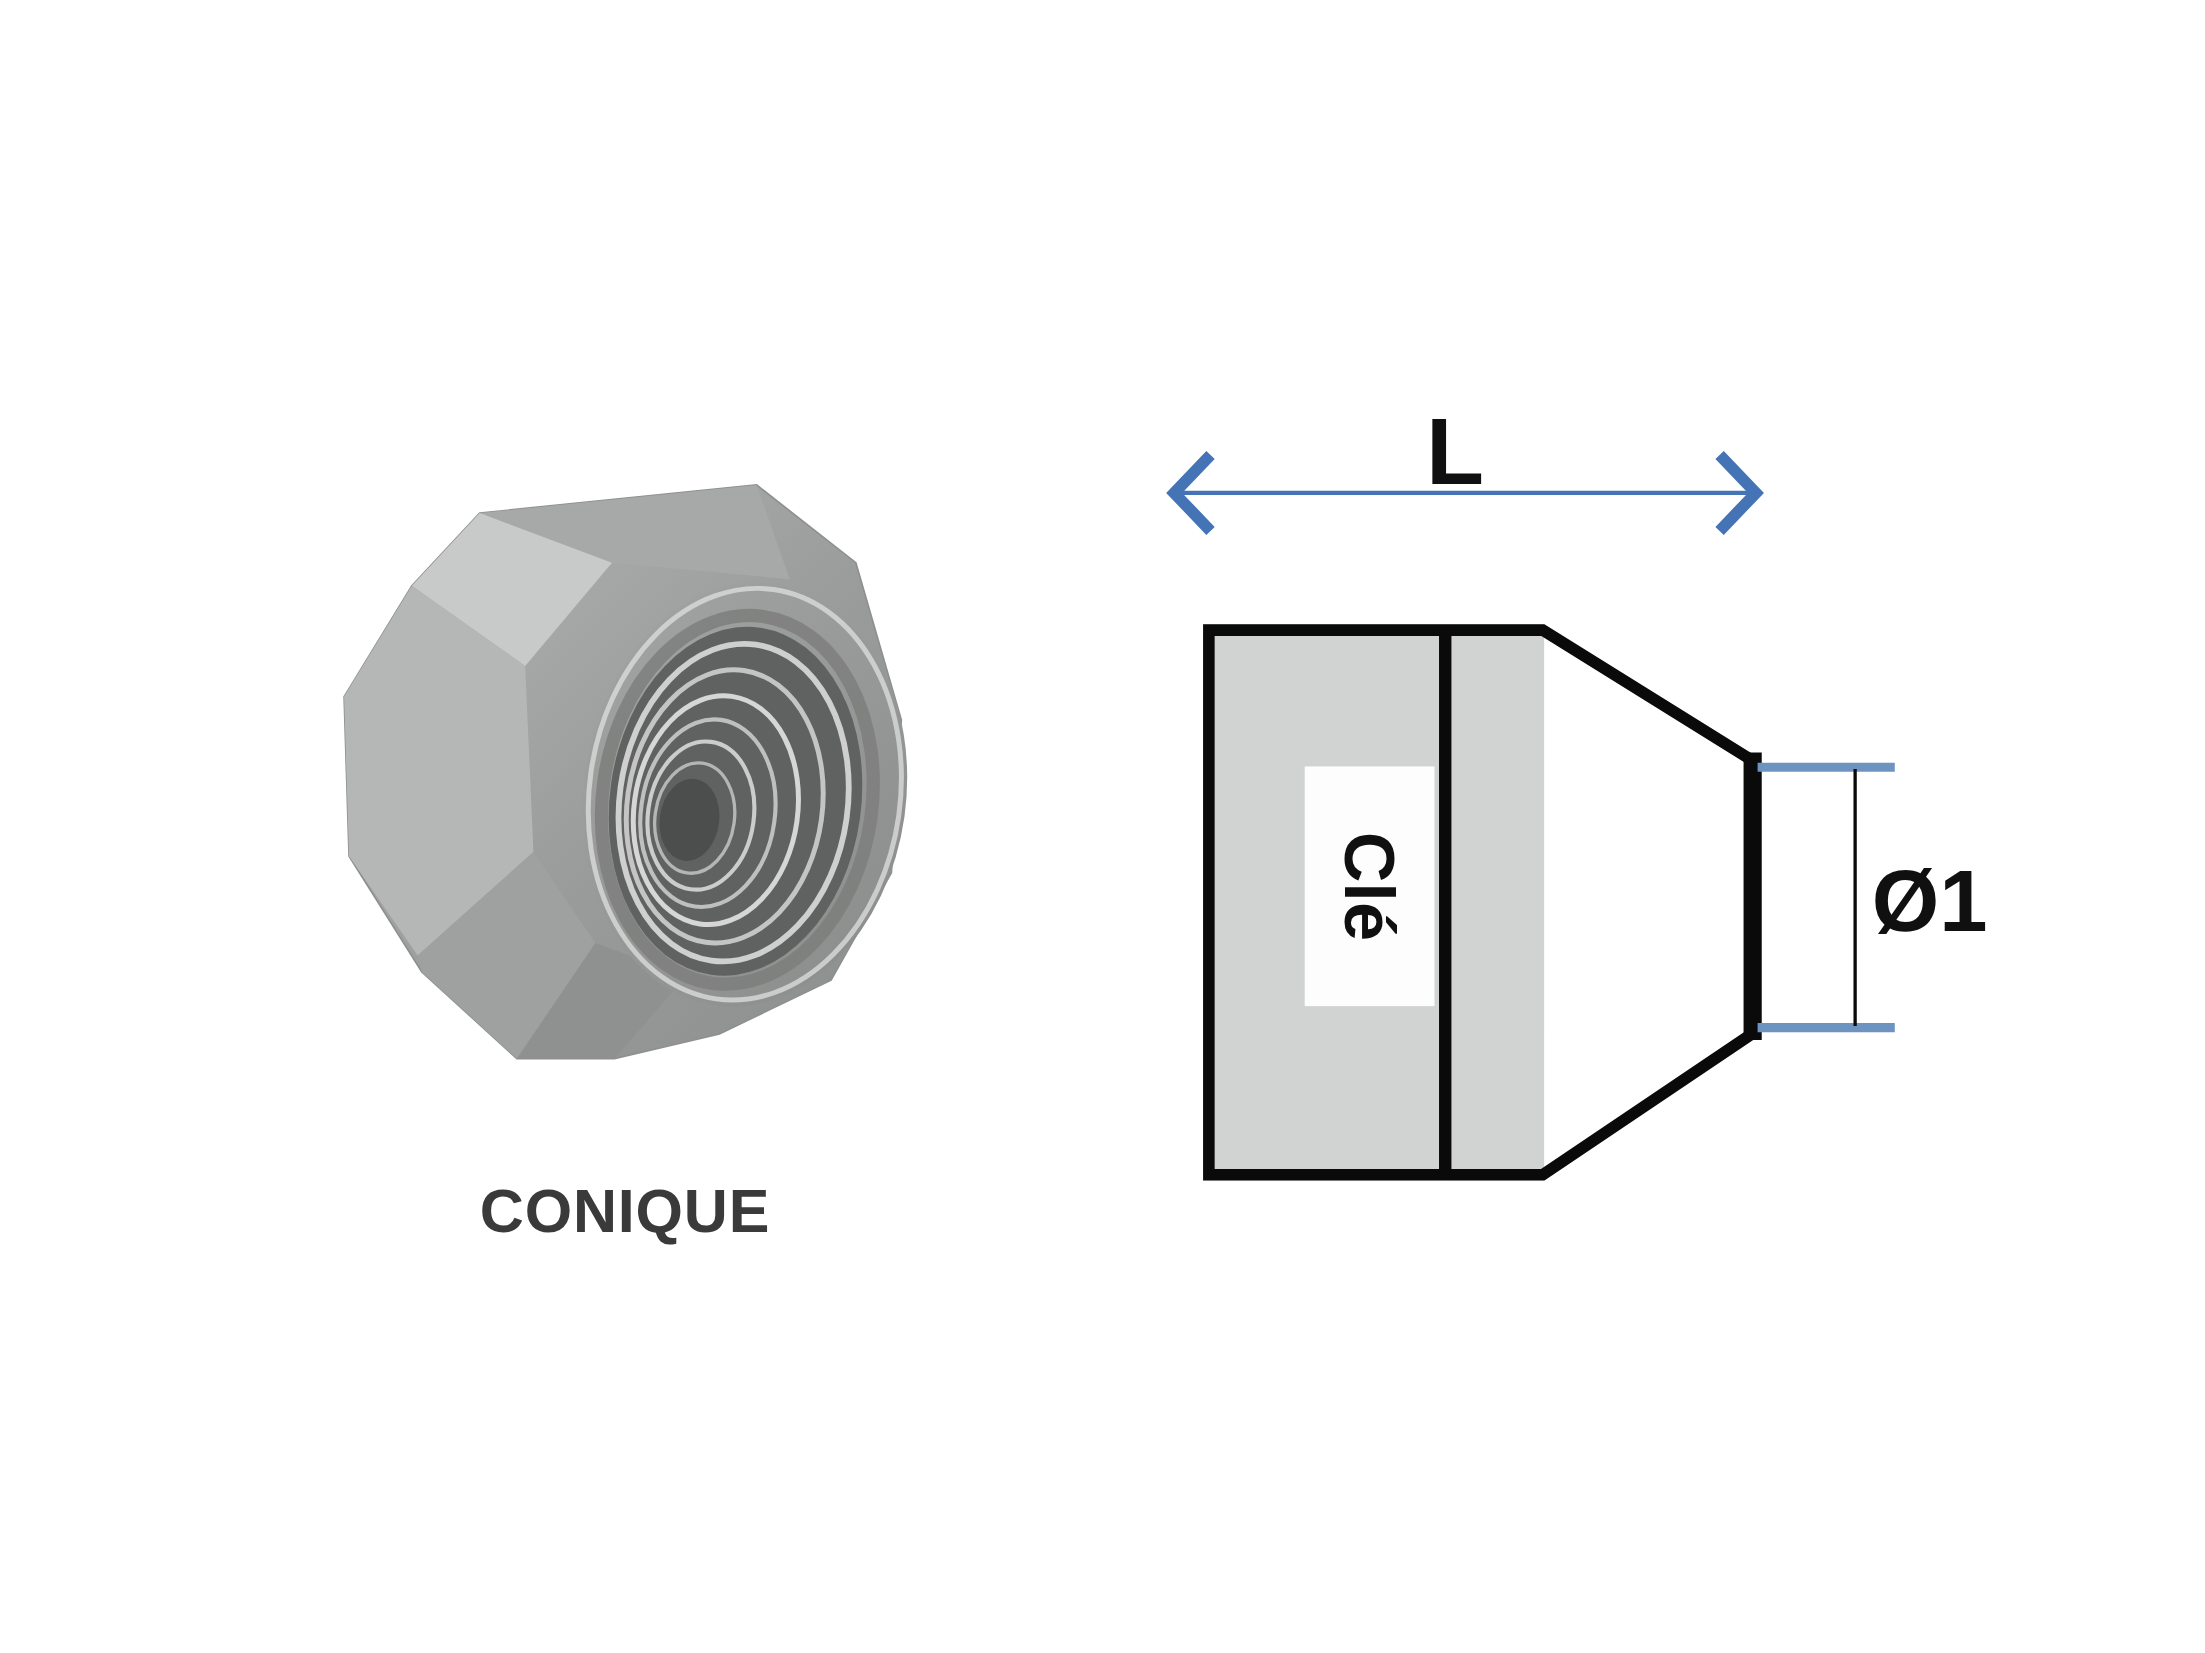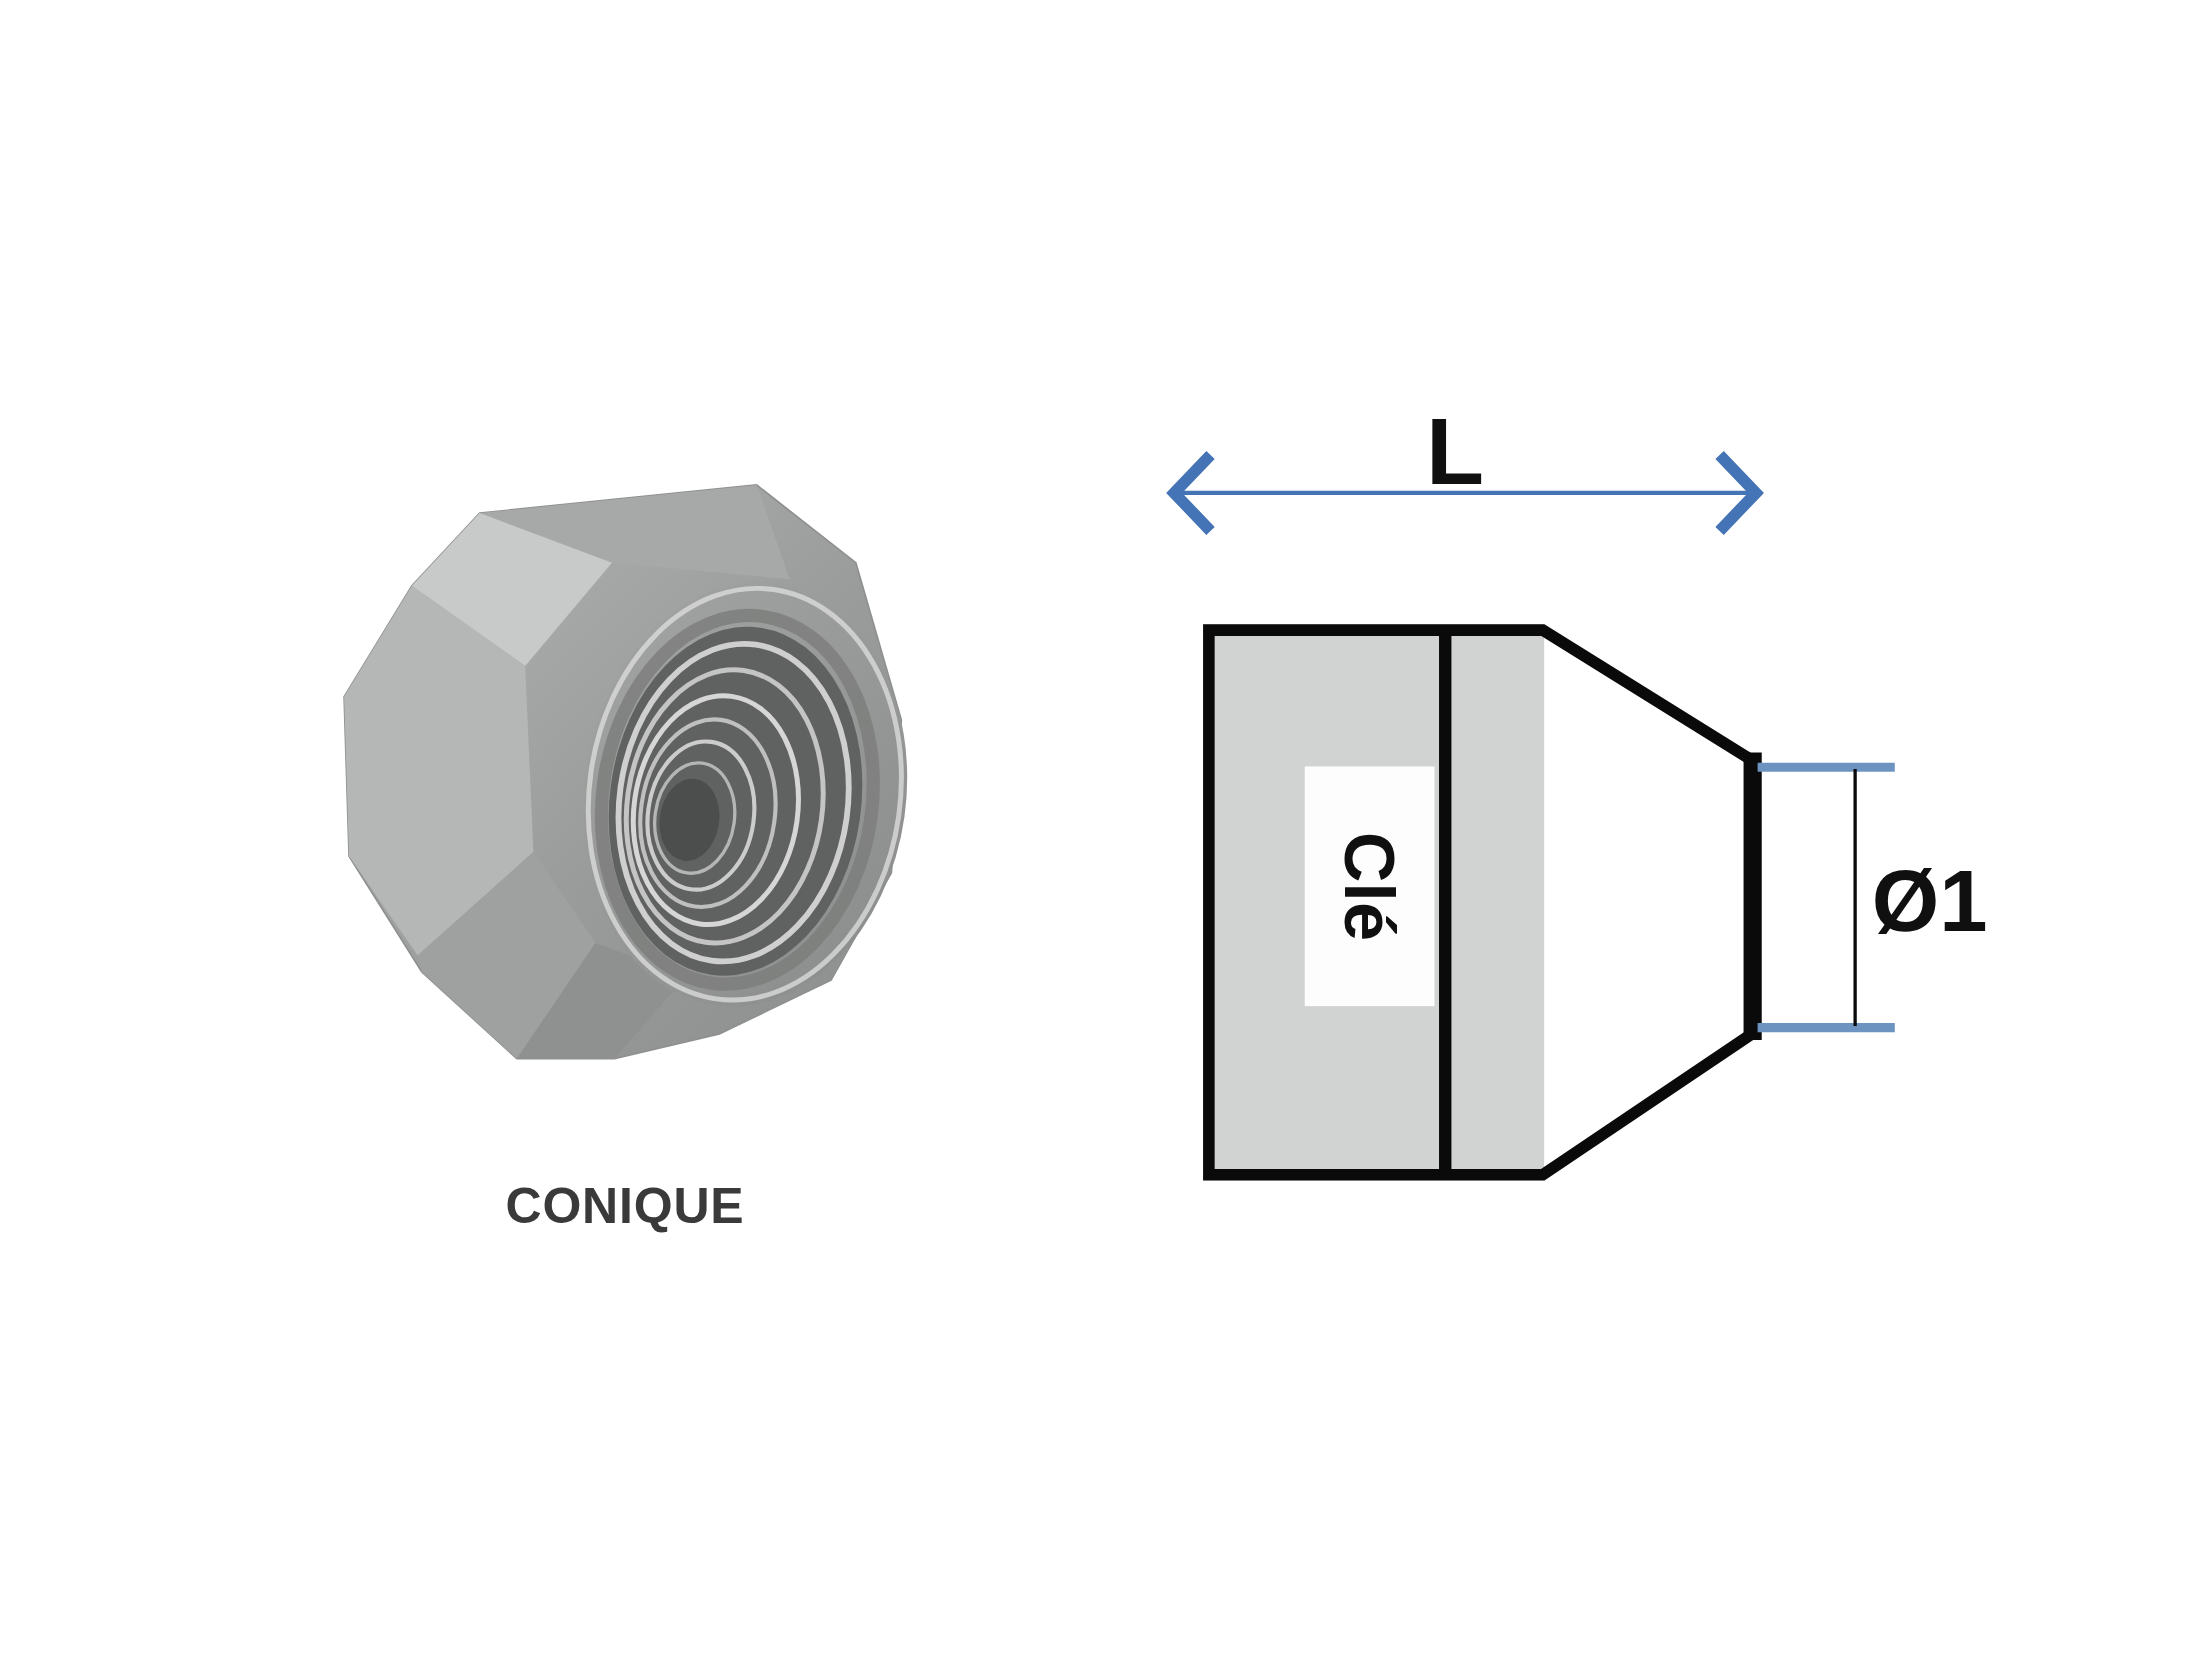--- a/index.html
+++ b/index.html
@@ -11,21 +11,21 @@
     overflow:hidden;
     font-family:"Liberation Sans","DejaVu Sans",sans-serif;
   }
   .abs{position:absolute;}
 
   
   #nut-photo{left:339px;top:480px;width:579px;height:587px;}
   #caption{
     left:372px;top:1181px;width:506px;
     text-align:center;
-    font-size:50px;font-weight:700;
+    font-size:61px;font-weight:700;
     letter-spacing:0.8px;
     color:#3a3a3a;
     line-height:1.0;
   }
 
   
   #tech-drawing{left:1149px;top:364px;width:885px;height:876px;}
   #tech-drawing text{
     font-family:"Liberation Sans","DejaVu Sans",sans-serif;
     font-weight:700;

